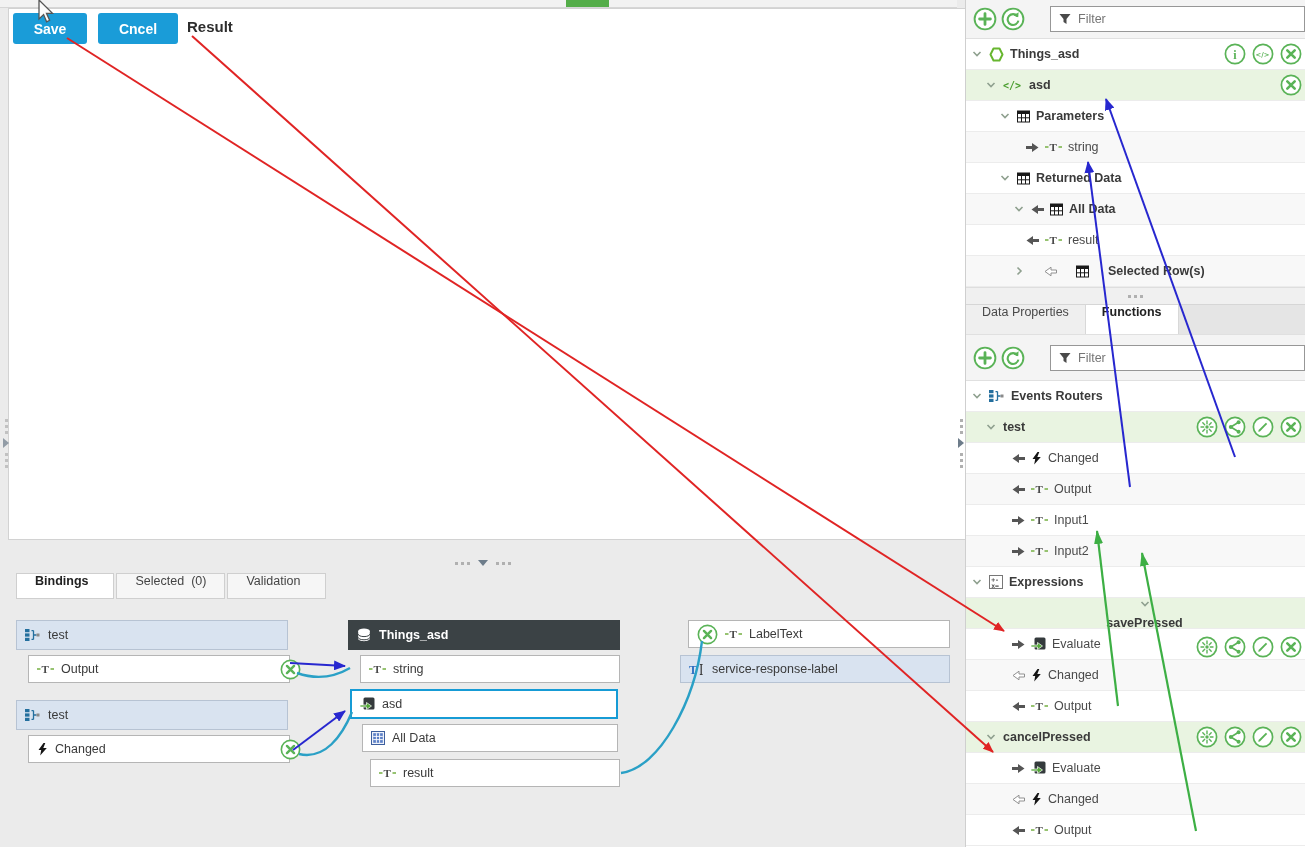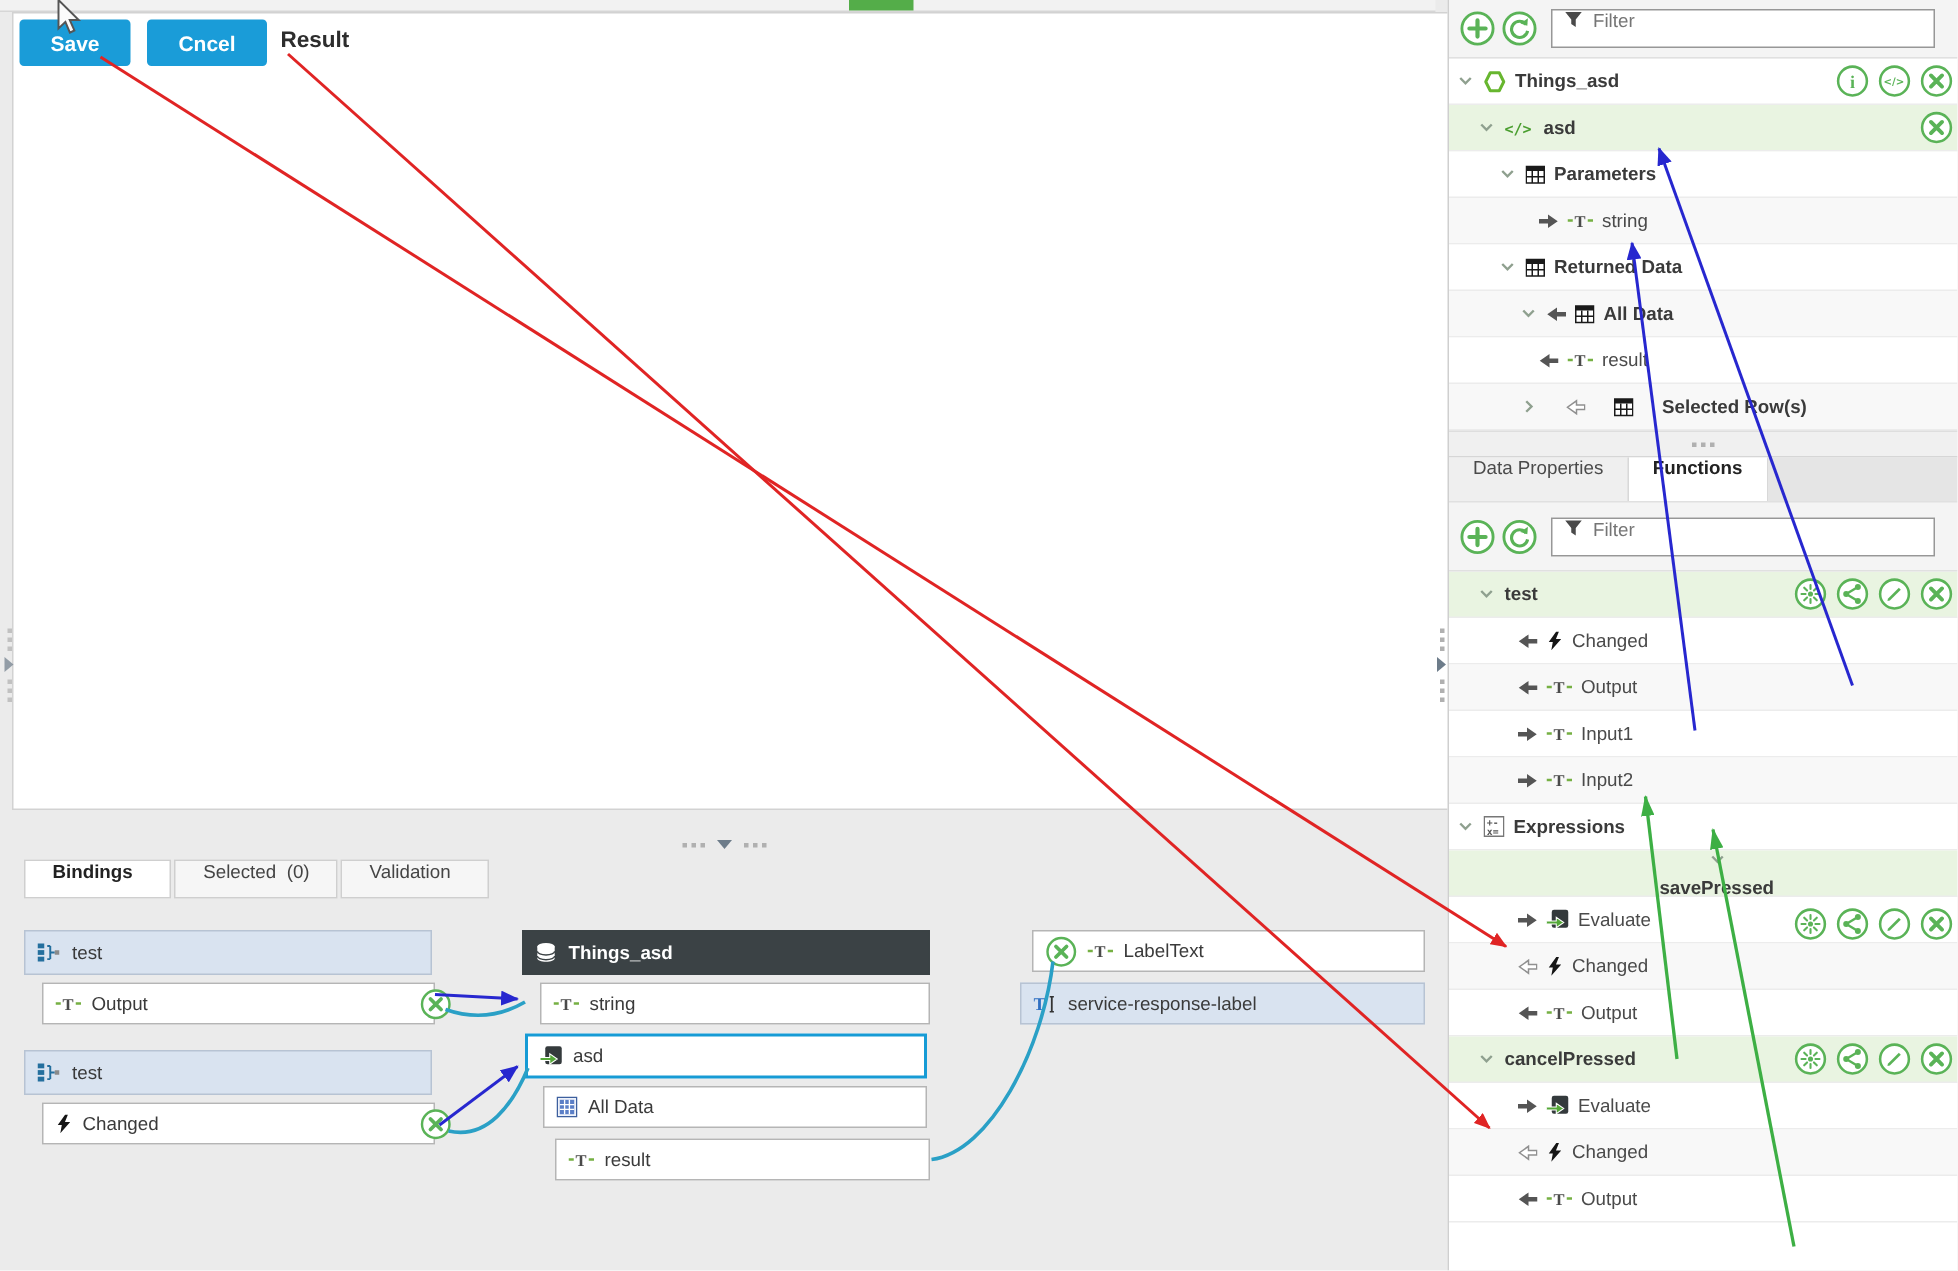--- a/index.html
+++ b/index.html
@@ -31,21 +31,21 @@
 .bbox.bdark{height:30px;background:#3b4245;color:#fff;font-weight:bold;border-color:#3b4245}
 .bbox.bsel{border:2px solid #169bd5;height:30px}
 .bbox.bblue{background:#d9e3f0;border-color:#b7c3d3}
 .xcirc{position:absolute;width:21px;height:21px;z-index:6;cursor:pointer}
 .xcirc svg{display:block}
 .icon{display:inline-flex;align-items:center;flex:none}
 #right-panel{position:absolute;left:965px;top:0;width:340px;height:847px;background:#fff;border-left:1px solid #cfcfcf}
 .rp-toolbar{position:relative;background:#f4f4f4;border-bottom:1px solid #e0e0e0;display:flex;align-items:center;padding-left:7px;gap:4px}
 #rp-toolbar1{height:39px}
 #rp-toolbar2{height:47px;border-top:1px solid #e0e0e0}
-.filter-box{display:flex;align-items:flex-start;gap:7px;background:#fff;border:1px solid #979797;height:26px;width:256px;margin-left:5px;padding:0 8px}
+.filter-box{display:flex;align-items:center;gap:7px;background:#fff;border:1px solid #979797;height:26px;width:256px;margin-left:21px;padding:0 8px}
 .filter-box input{border:none;outline:none;font-size:12.5px;color:#555;width:100%;font-family:inherit;background:transparent}
 .circ-btn{width:24px;height:24px;display:inline-flex;cursor:pointer;flex:none}
 .trow{display:flex;align-items:center;height:31px;border-bottom:1px solid #ececec;font-size:12.5px;color:#4a4a4a;gap:6px;background:#fff;cursor:pointer}
 .trow.alt{background:#f8f8f8}
 .trow.hdr{font-weight:bold;color:#3a3a3a}
 .trow.sel{background:#e9f4e1}
 .trow .lbl{white-space:nowrap}
 .trow .acts{margin-left:auto;display:flex;gap:6px;padding-right:3px}
 .act{width:22px;height:22px;cursor:pointer;flex:none}
 .chev{display:inline-flex;width:13px;justify-content:center;flex:none}
@@ -443,20 +443,37 @@
     <span class="filter-box">
       <span class="icon" id="tb2-funnel">
           <svg width="12" height="12" viewBox="0 0 12 12">
             <path d="M0.5 1 H11.5 L7.5 6 V11 L4.5 9 V6 Z" fill="#4a4a4a"></path>
           </svg>
         </span>
       <input placeholder="Filter" style="">
     </span>
   </div>
   <div id="functions-tree">
+      <div class="trow hdr" style="padding-left: 4px;">
+        <span class="chev">
+          <svg width="12" height="12" viewBox="0 0 12 12">
+            <path d="M2.5 4 L6 7.5 L9.5 4" stroke="#8fa08f" stroke-width="1.6" fill="none"></path>
+          </svg>
+        </span>
+        <span class="icon">
+          <svg width="16" height="14" viewBox="0 0 16 14">
+            <rect x="0" y="1" width="4.5" height="3.2" fill="#246f9e"></rect>
+            <rect x="0" y="5.4" width="4.5" height="3.2" fill="#246f9e"></rect>
+            <rect x="0" y="9.8" width="4.5" height="3.2" fill="#246f9e"></rect>
+            <path d="M6.5 2.6 H8.5 M8.5 2.6 V11.4 M6.5 11.4 H8.5 M8.5 7 H11.5" stroke="#246f9e" stroke-width="1.3" fill="none"></path>
+            <rect x="11.5" y="5.5" width="3" height="3" fill="#8a8a8a"></rect>
+          </svg>
+        </span>
+        <span class="lbl">Events Routers</span>
+      </div>
       <div class="trow hdr sel" style="padding-left: 18px;">
         <span class="chev">
           <svg width="12" height="12" viewBox="0 0 12 12">
             <path d="M2.5 4 L6 7.5 L9.5 4" stroke="#8fa08f" stroke-width="1.6" fill="none"></path>
           </svg>
         </span>
         <span class="lbl">test</span>
         <span class="acts">
           <span class="act"><svg width="22" height="22" viewBox="0 0 22 22">
               <circle cx="11" cy="11" r="9.6" fill="#fff" stroke="#5ab357" stroke-width="1.7"></circle>

